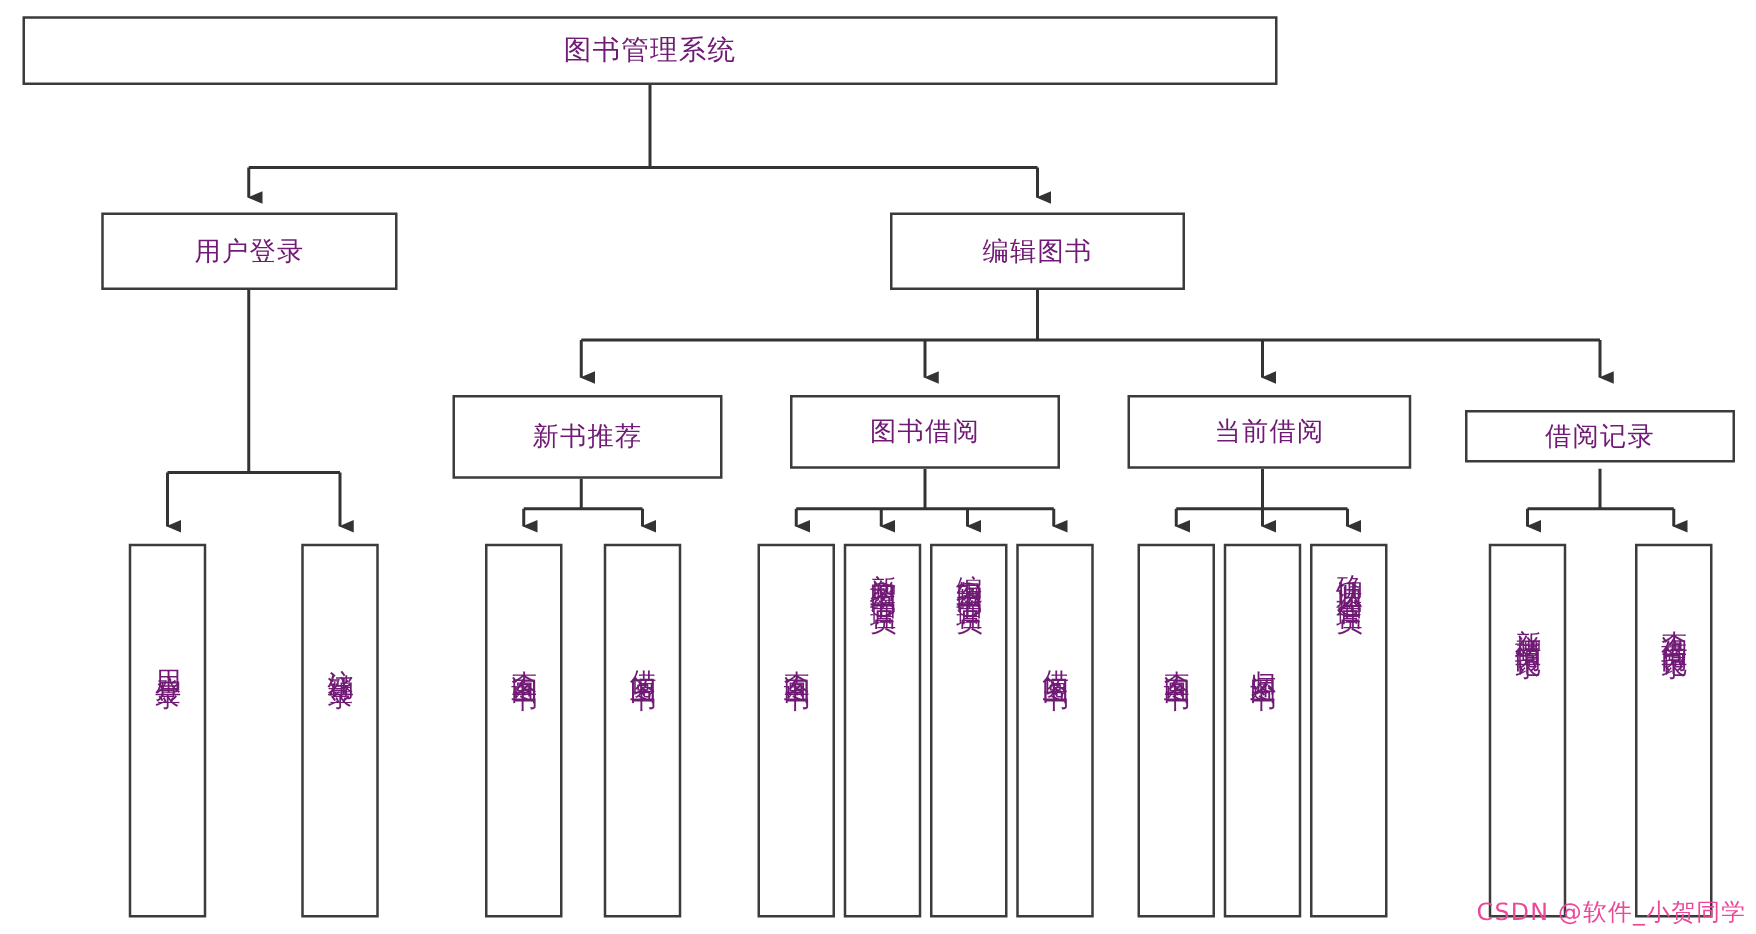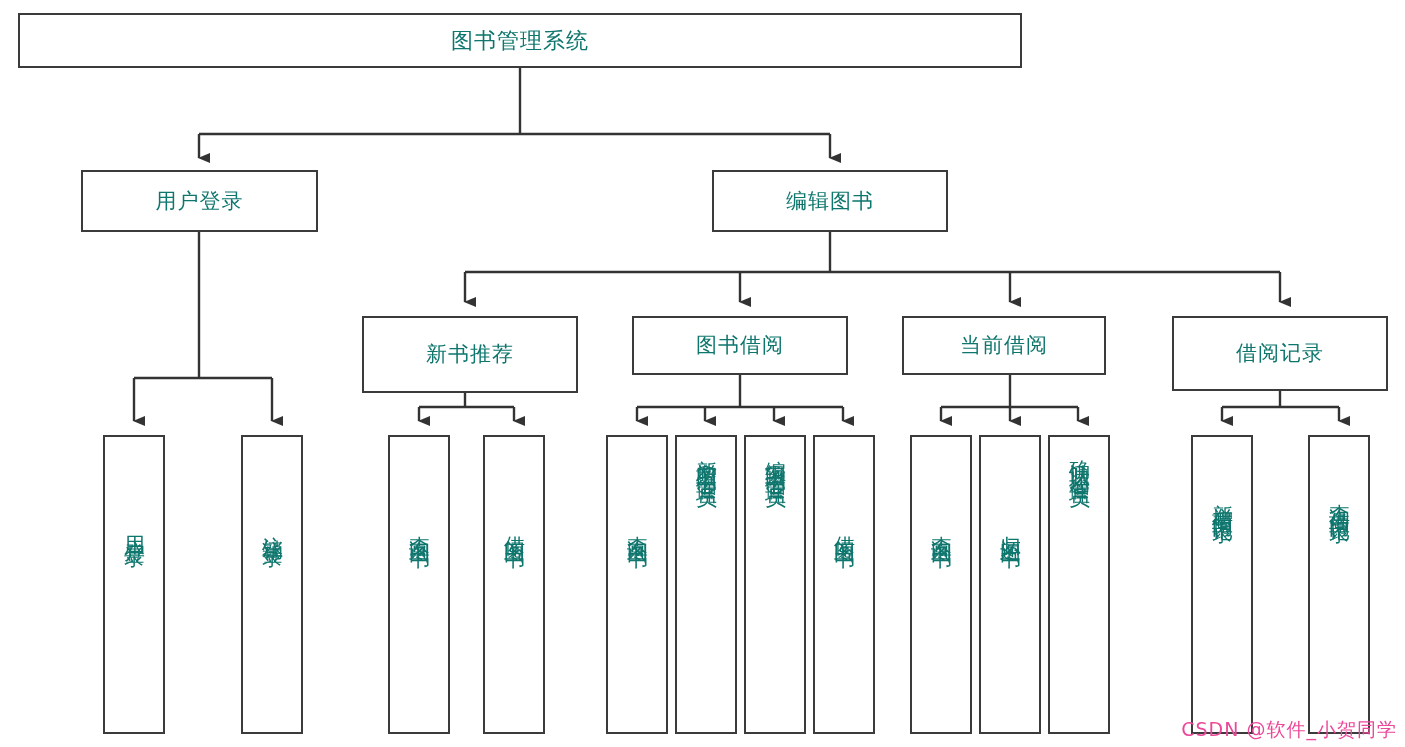--- a/index.html
+++ b/index.html
@@ -22,21 +22,21 @@
     display:flex;
     align-items:center;
     justify-content:center;
     color:#2b2b2b;
   }
   .node .lbl{
     font-size:21px;
     letter-spacing:1px;
     line-height:1.15;
     white-space:nowrap;
-    color:#0f766e;
+    color:#701a75;
   }
 
   .node.root .lbl{font-size:22px;}
   .node.lvl2 .lbl{font-size:21px;}
   .node.lvl3 .lbl{font-size:21px;}
 
   
   .node.leaf{
     border-width:2px;
     align-items:flex-start;
@@ -124,30 +124,30 @@
     <span class="lbl">图书管理系统</span>
   </div>
 
   <div class="node lvl2" style="left:81px;top:170px;width:237px;height:62px;">
     <span class="lbl">用户登录</span>
   </div>
   <div class="node lvl2" style="left:712px;top:170px;width:236px;height:62px;">
     <span class="lbl">编辑图书</span>
   </div>
 
-  <div class="node lvl3" style="left:362px;top:316px;width:216px;height:77px;">
+  <div class="node lvl3" style="left:362px;top:316px;width:216px;height:67px;">
     <span class="lbl">新书推荐</span>
   </div>
   <div class="node lvl3" style="left:632px;top:316px;width:216px;height:59px;text-align:right;">
     <span class="lbl">图书借阅</span>
   </div>
-  <div class="node lvl3" style="left:902px;top:316px;width:204px;height:59px;">
+  <div class="node lvl3" style="left:902px;top:316px;width:227px;height:59px;">
     <span class="lbl">当前借阅</span>
   </div>
-  <div class="node lvl3" style="left:1172px;top:316px;width:216px;height:75px;">
+  <div class="node lvl3" style="left:1172px;top:328px;width:216px;height:42px;">
     <span class="lbl">借阅记录</span>
   </div>
 
   <div class="node leaf mid" style="left:103px;top:435px;width:62px;height:299px;">
     <span class="lbl">用户登录</span>
   </div>
   <div class="node leaf mid" style="left:241px;top:435px;width:62px;height:299px;">
     <span class="lbl">注销登录</span>
   </div>
 

